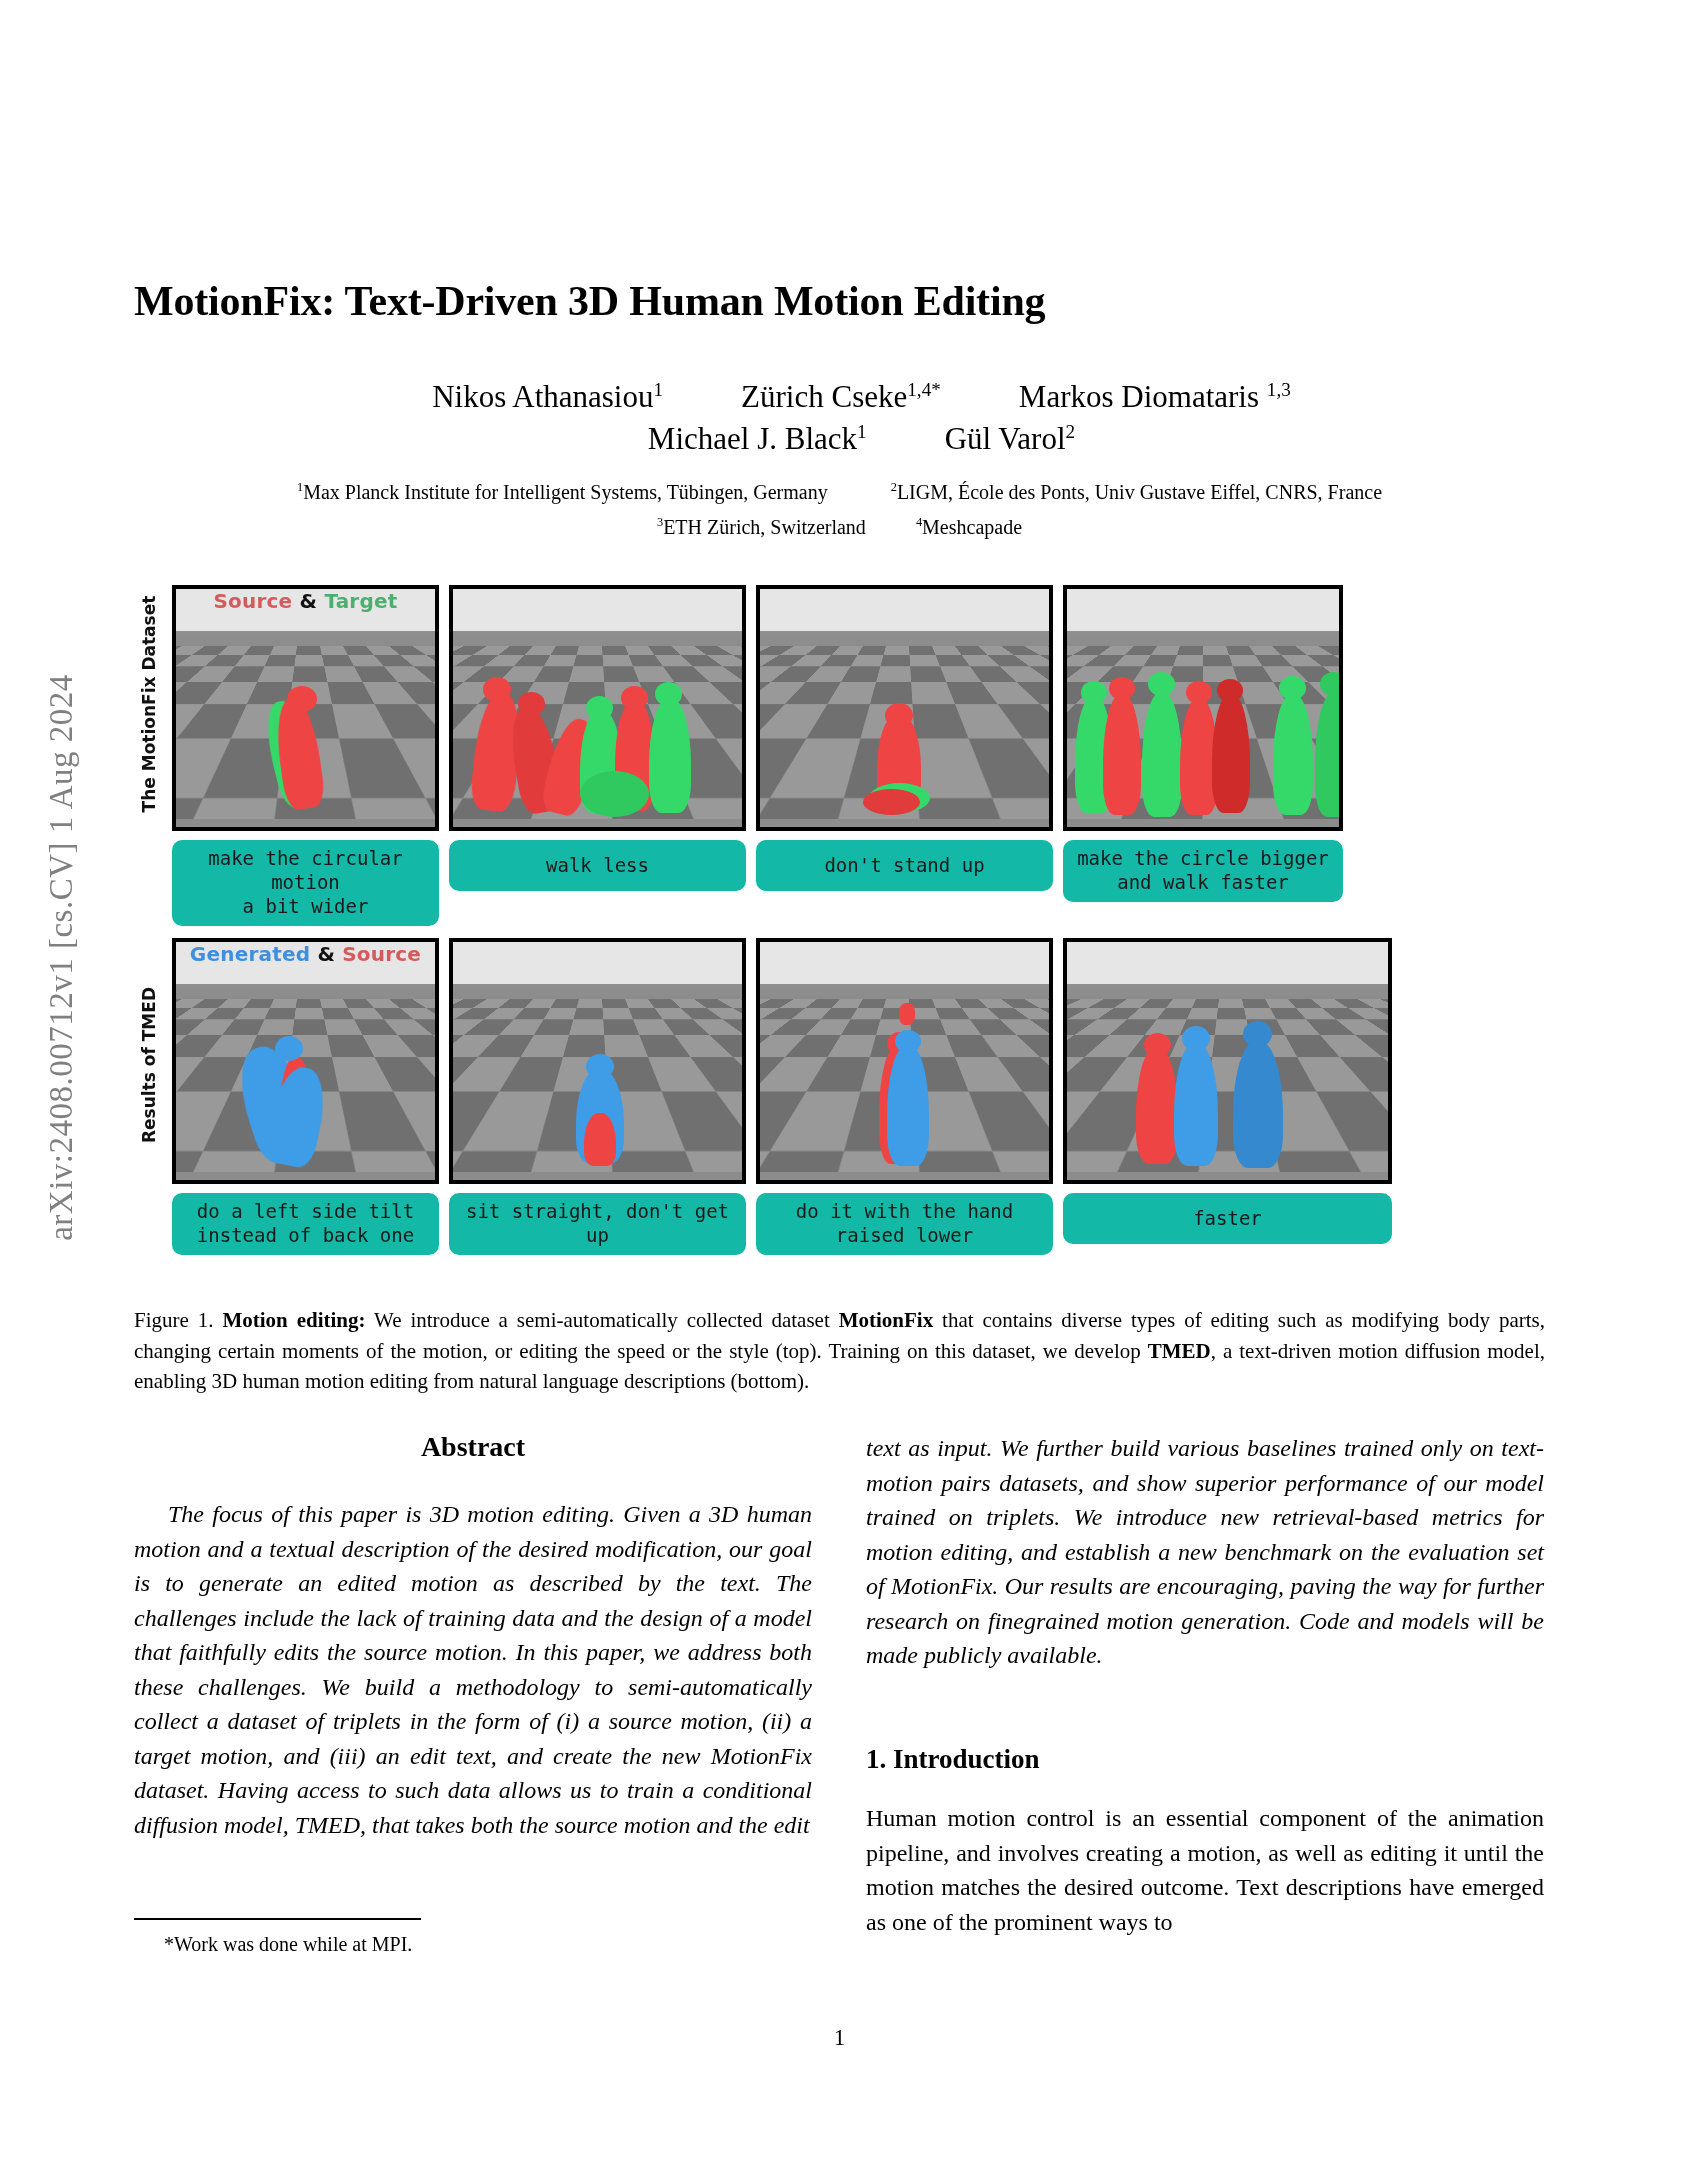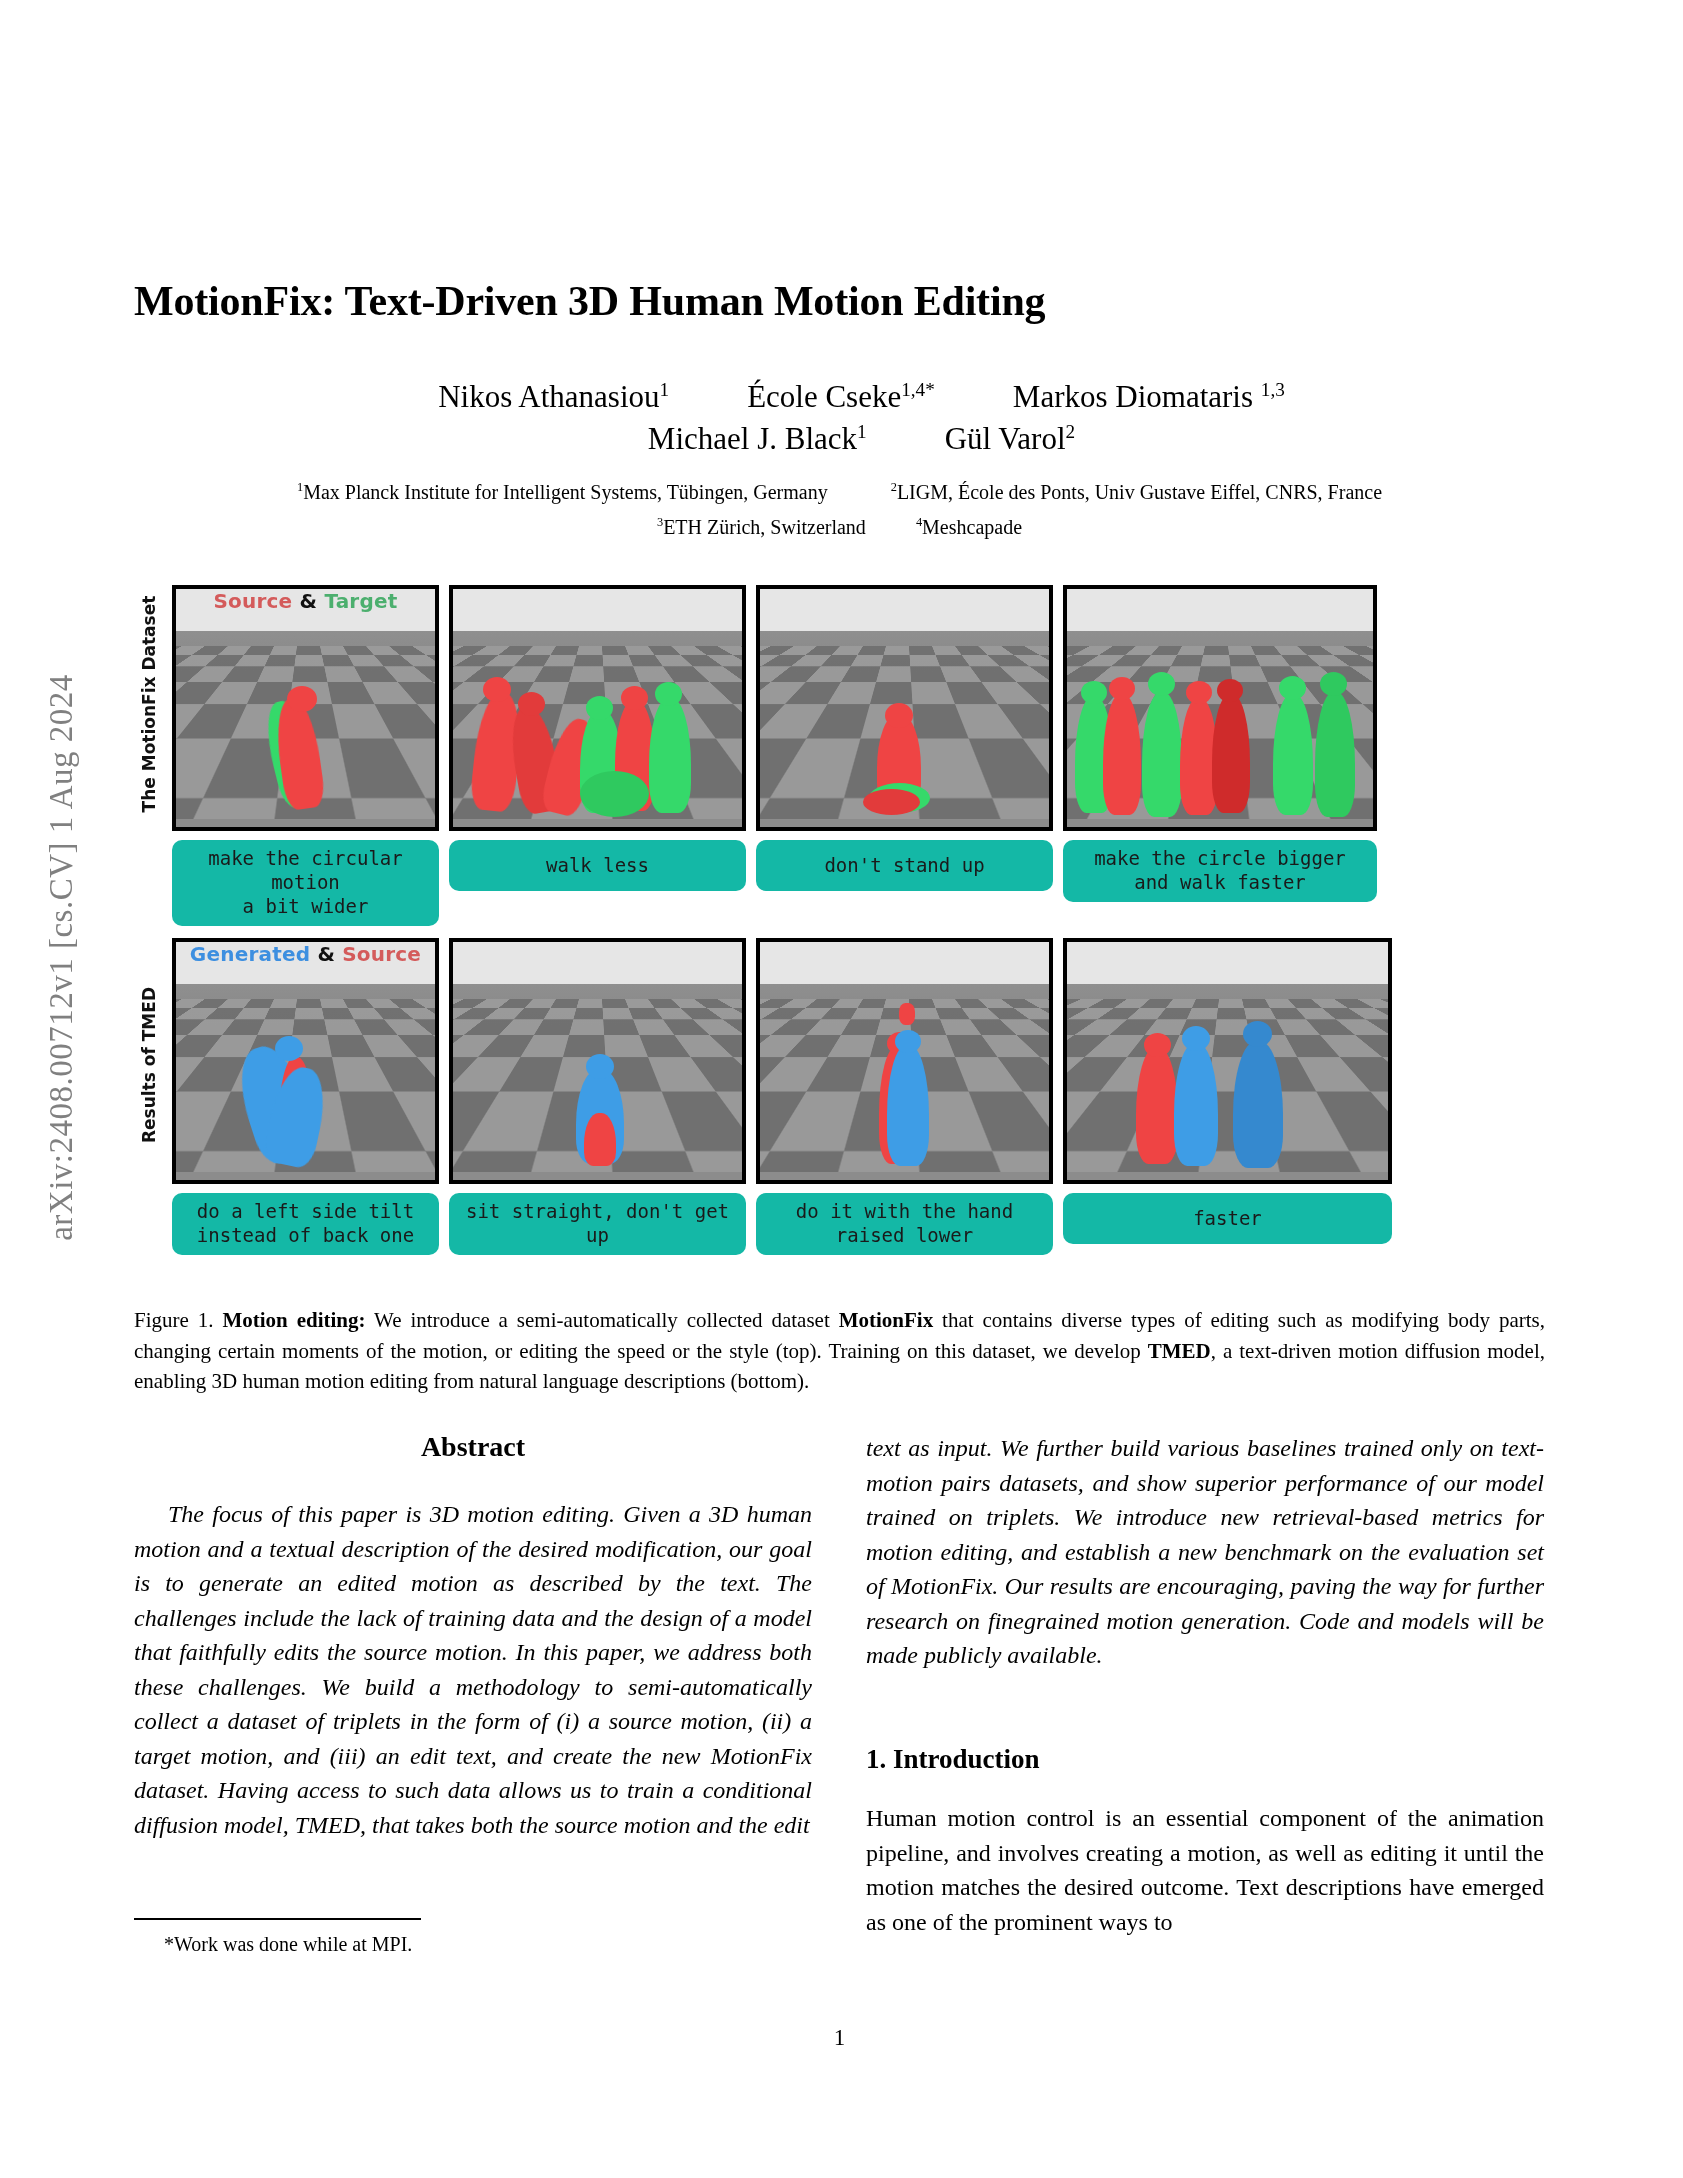--- a/index.html
+++ b/index.html
@@ -232,21 +232,21 @@
 <body>
 
 <div id="arxiv-stamp">arXiv:2408.00712v1  [cs.CV]  1 Aug 2024</div>
 
 <div id="page">
 
   <h1 id="title">MotionFix: Text-Driven 3D Human Motion Editing</h1>
 
   <div id="authors">
     <div>
-      <span class="au"><span>Nikos Athanasiou</span><sup>1</sup></span><span class="gap"></span><span class="au"><span>École Cseke</span><sup>1,4*</sup></span><span class="gap"></span><span class="au"><span>Markos Diomataris </span><sup>1,3</sup></span>
+      <span class="au"><span>Nikos Athanasiou</span><sup>1</sup></span><span class="gap"></span><span class="au"><span>Zürich Cseke</span><sup>1,4*</sup></span><span class="gap"></span><span class="au"><span>Markos Diomataris </span><sup>1,3</sup></span>
     </div>
     <div>
       <span class="au"><span>Michael J. Black</span><sup>1</sup></span><span class="gap"></span><span class="au"><span>Gül Varol</span><sup>2</sup></span>
     </div>
   </div>
 
   <div id="affil-row1">
     <span><sup>1</sup><span>Max Planck Institute for Intelligent Systems, Tübingen, Germany</span></span><span class="sp"></span><span><sup>2</sup><span>LIGM, École des Ponts, Univ Gustave Eiffel, CNRS, France</span></span>
   </div>
   <div id="affil-row2">
@@ -307,21 +307,21 @@
                 <div class="mesh" style="left:117px; width:44px; height:93px; background:#ef4444; bottom:12px;"></div>
                 <div class="mesh head" style="left:125px; bottom:91px; width:28px; height:25px; background:#ef4444;"></div>
                 <div class="mesh" style="left:109px; width:61px; height:30px; background:#35d96a; bottom:6px; border-radius:50%;"></div>
                 <div class="mesh" style="left:103px; width:57px; height:26px; background:#e23b3b; bottom:4px; border-radius:50%;"></div>
               </div>
             </div>
           </div>
           <div class="cap">don't stand up</div>
         </div>
 
-        <div class="panel" style="width:314px;">
+        <div class="panel" style="width:280px;">
           <div class="panel-img" style="height:238px;">
             <div class="panel-head">&nbsp;</div>
             <div class="floor" style="height:188px;">
               <div class="figs">
                 <div class="mesh" style="left:8px; width:38px; height:117px; background:#35d96a; bottom:6px;"></div>
                 <div class="mesh head" style="left:14px; bottom:115px; width:26px; height:23px; background:#35d96a;"></div>
                 <div class="mesh" style="left:36px; width:38px; height:121px; background:#ef4444; bottom:4px;"></div>
                 <div class="mesh head" style="left:42px; bottom:119px; width:26px; height:23px; background:#ef4444;"></div>
                 <div class="mesh" style="left:75px; width:40px; height:125px; background:#35d96a; bottom:2px;"></div>
                 <div class="mesh head" style="left:81px; bottom:123px; width:27px; height:24px; background:#35d96a;"></div>

